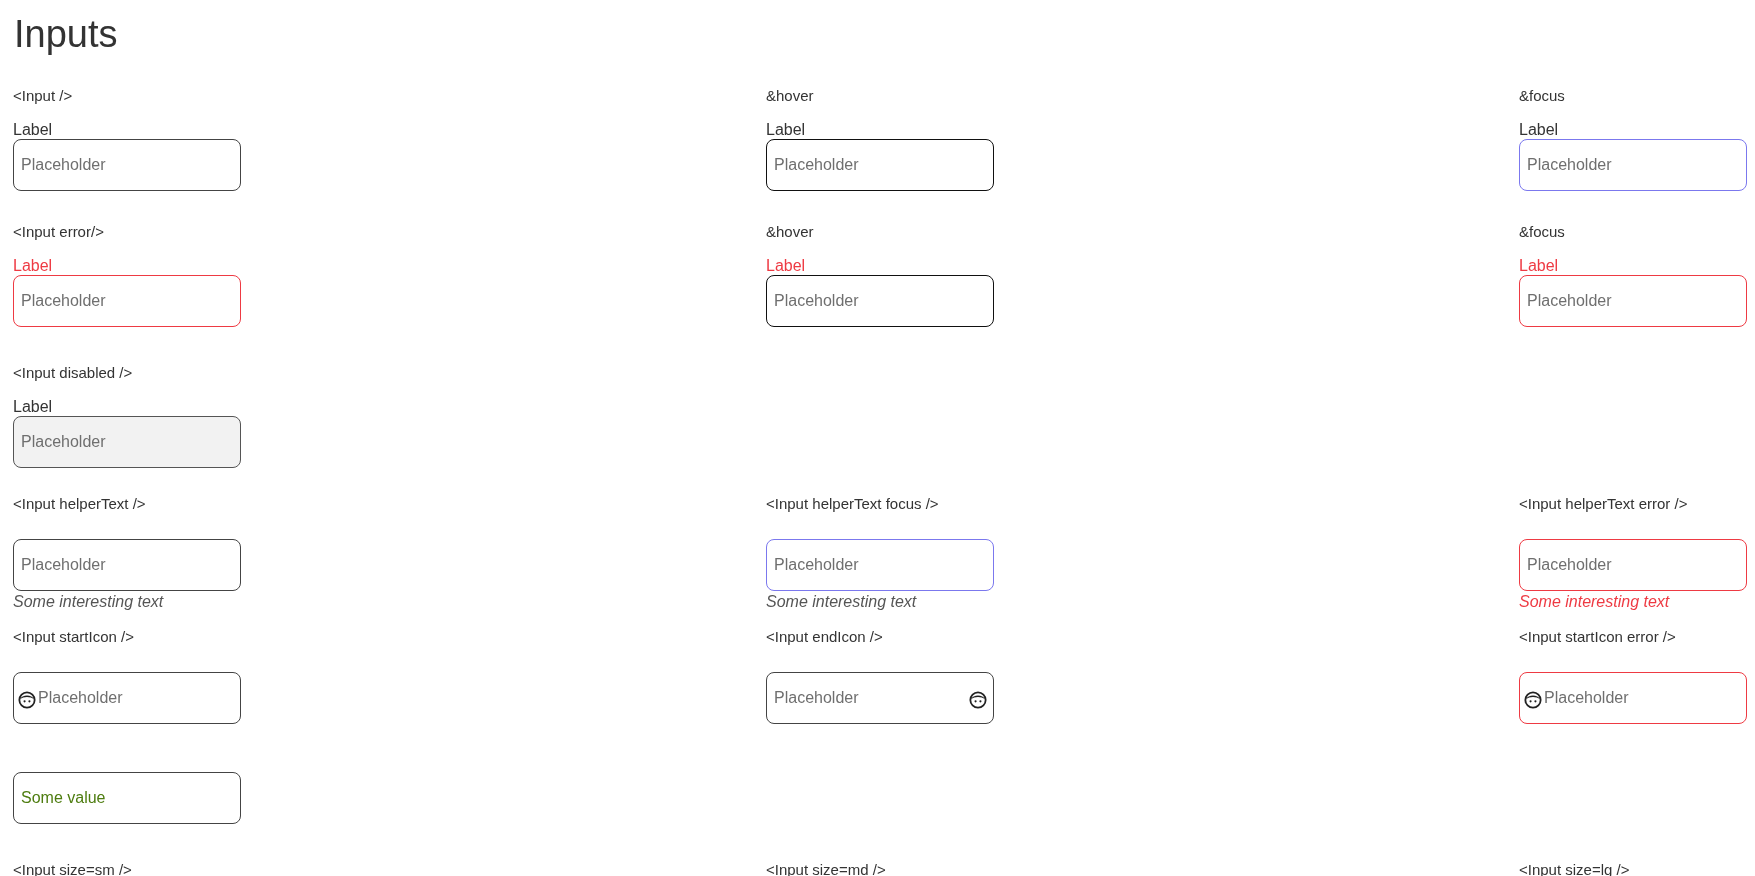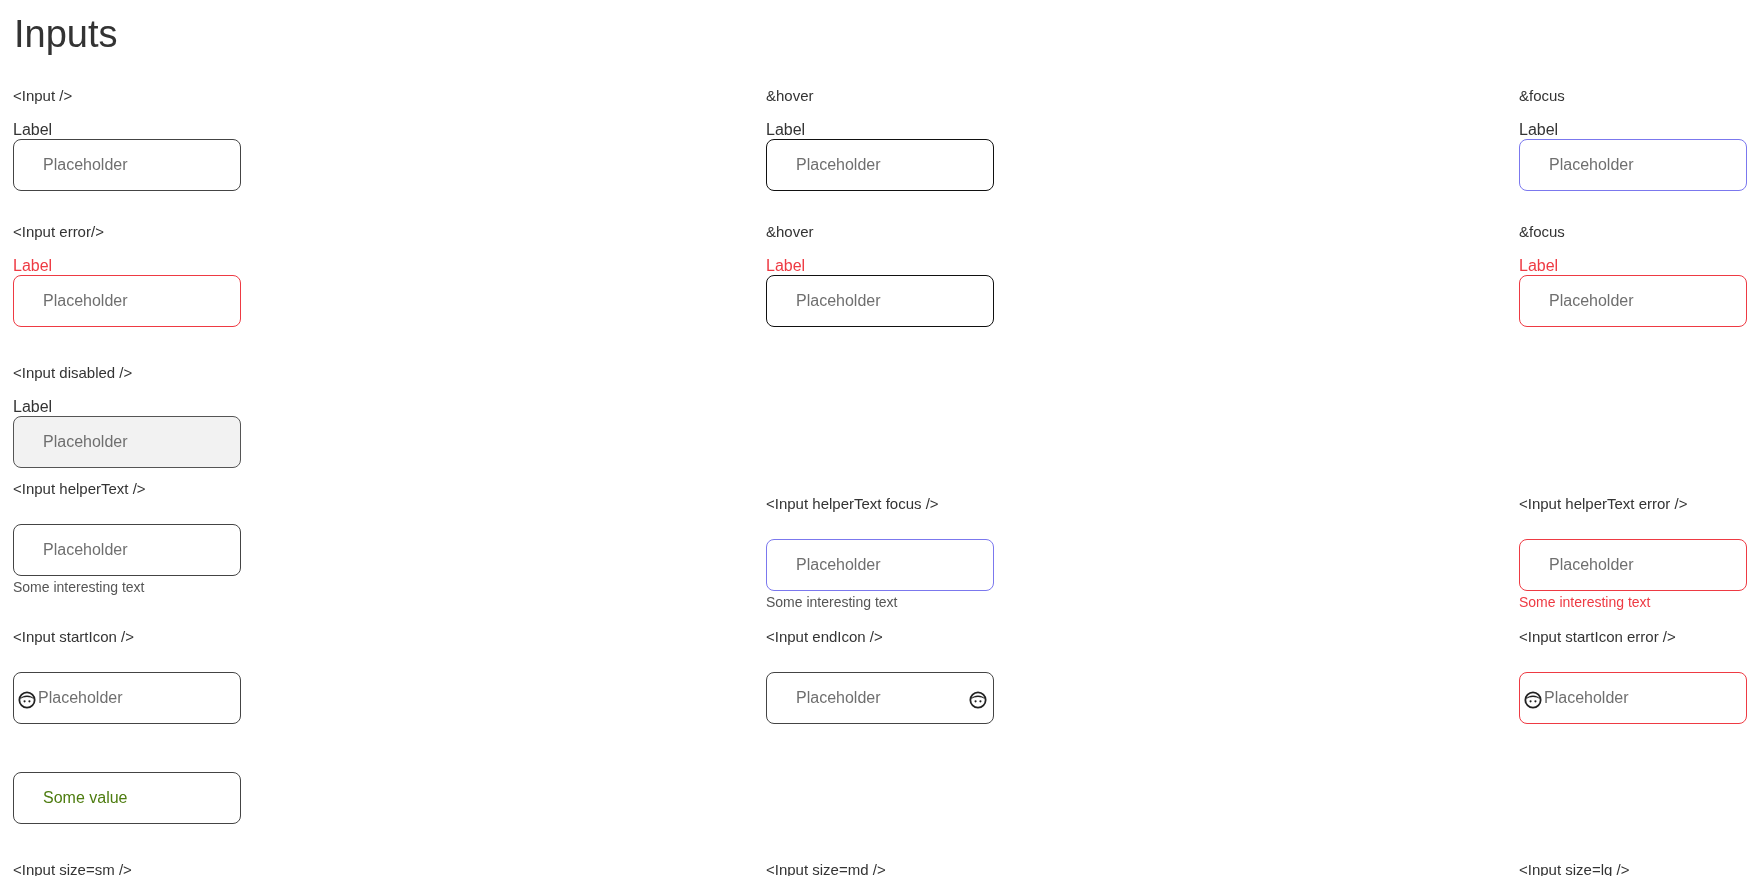--- a/index.html
+++ b/index.html
@@ -11,36 +11,36 @@
     position: absolute; left: 13px; top: 10px;
     font-size: 38px; font-weight: 400; color: #333333; margin: 1px; line-height: 46px;
   }
   .cell { position: absolute; width: 740px; }
   .case-title { font-size: 15px; color: #333333; line-height: 18px; height: 18px; white-space: nowrap; }
   .field-label { font-size: 16px; line-height: 18px; color: #333333; margin-top: 16px; height: 18px; }
   .field-label.error { color: #ee3a43; }
   .input-box {
     box-sizing: border-box; width: 228px; height: 52px;
     border: 1px solid #444444; border-radius: 8px; background: #ffffff;
-    display: flex; align-items: center; padding: 0 29px; position: relative;
+    display: flex; align-items: center; padding: 0 7px; position: relative;
     font-size: 16px; color: #6f6f6f;
   }
   .with-label .input-box { margin-top: 0; }
   .no-label .input-box { margin-top: 26px; }
   .input-box.hover { border-color: #111111; border-width: 1.5px; }
   .input-box.focus { border-color: #7b78ee; }
   .input-box.error { border-color: #ee3a43; }
   .input-box.disabled { background: #f2f2f2; border-color: #555555; color: #777777; }
   .input-box.has-start { padding-left: 4px; }
   .input-box .value { color: #4d7c0f; }
   .input-box .placeholder { color: #6f6f6f; }
   .icon-face { width: 18px; height: 18px; flex: 0 0 18px; display: inline-block; }
   .input-box.has-start .icon-face { margin-right: 2px; margin-top: 4px; }
   .input-box.has-end .icon-face { position: absolute; right: 6px; top: 18px; }
-  .helper { font-size: 14px; color: #555555; margin-top: 4px; line-height: 14px; }
+  .helper { font-size: 16px; color: #555555; margin-top: 4px; line-height: 14px; font-style: italic; }
   .helper.error { color: #ee3a43; }
 
   .col1 { left: 13px; }
   .col2 { left: 766px; }
   .col3 { left: 1519px; }
 </style>
 </head>
 <body>
 
 <h1 class="page-title">Inputs</h1>
@@ -90,21 +90,21 @@
 </div>
 
 <div class="cell col1 with-label" style="top:364px">
   <div class="case-title">&lt;Input disabled /&gt;</div>
   <div class="field-label">Label</div>
   <div class="input-box disabled">
     <span class="placeholder">Placeholder</span>
   </div>
 </div>
 
-<div class="cell col1 no-label" style="top:480px">
+<div class="cell col1 no-label" style="top:495px">
   <div class="case-title">&lt;Input helperText /&gt;</div>
   <div class="input-box">
     <span class="placeholder">Placeholder</span>
   </div>
   <div class="helper">Some interesting text</div>
 </div>
 <div class="cell col2 no-label" style="top:495px">
   <div class="case-title">&lt;Input helperText focus /&gt;</div>
   <div class="input-box focus">
     <span class="placeholder">Placeholder</span>

